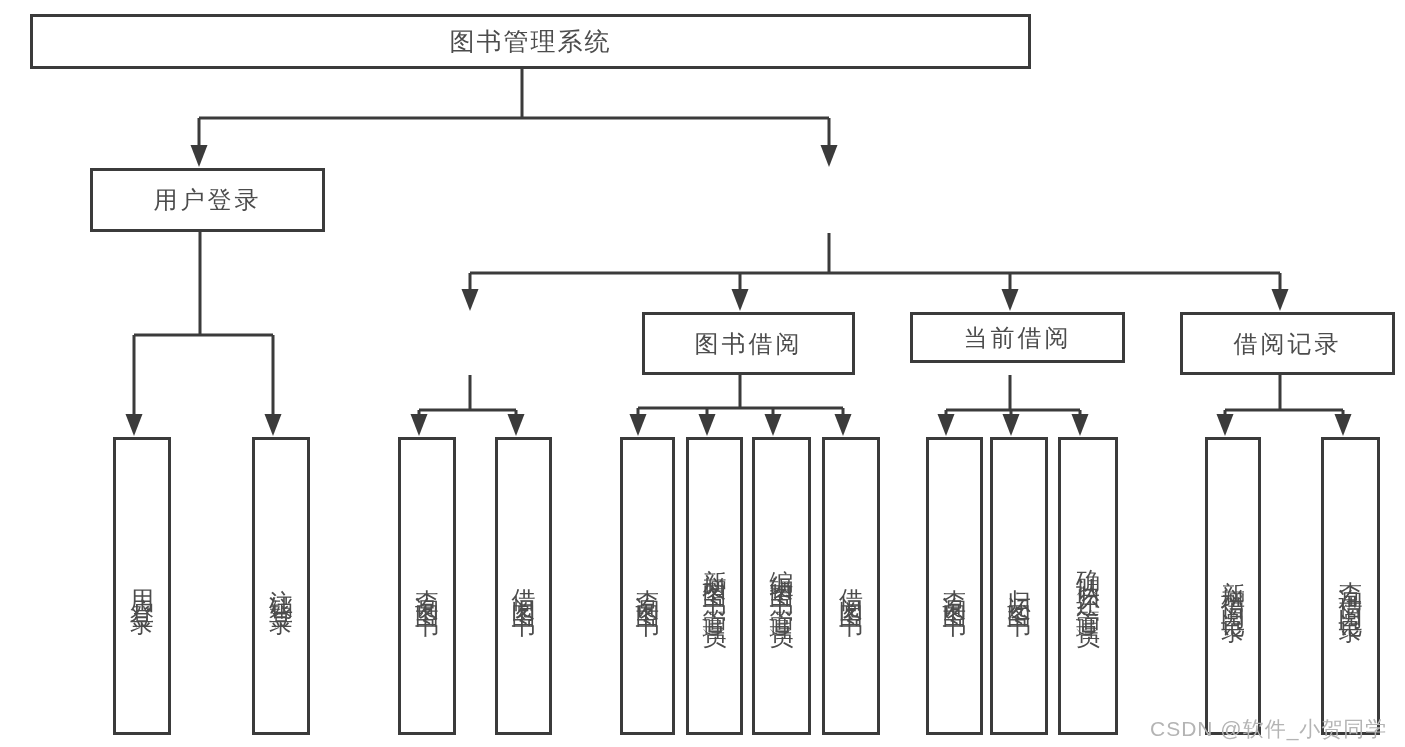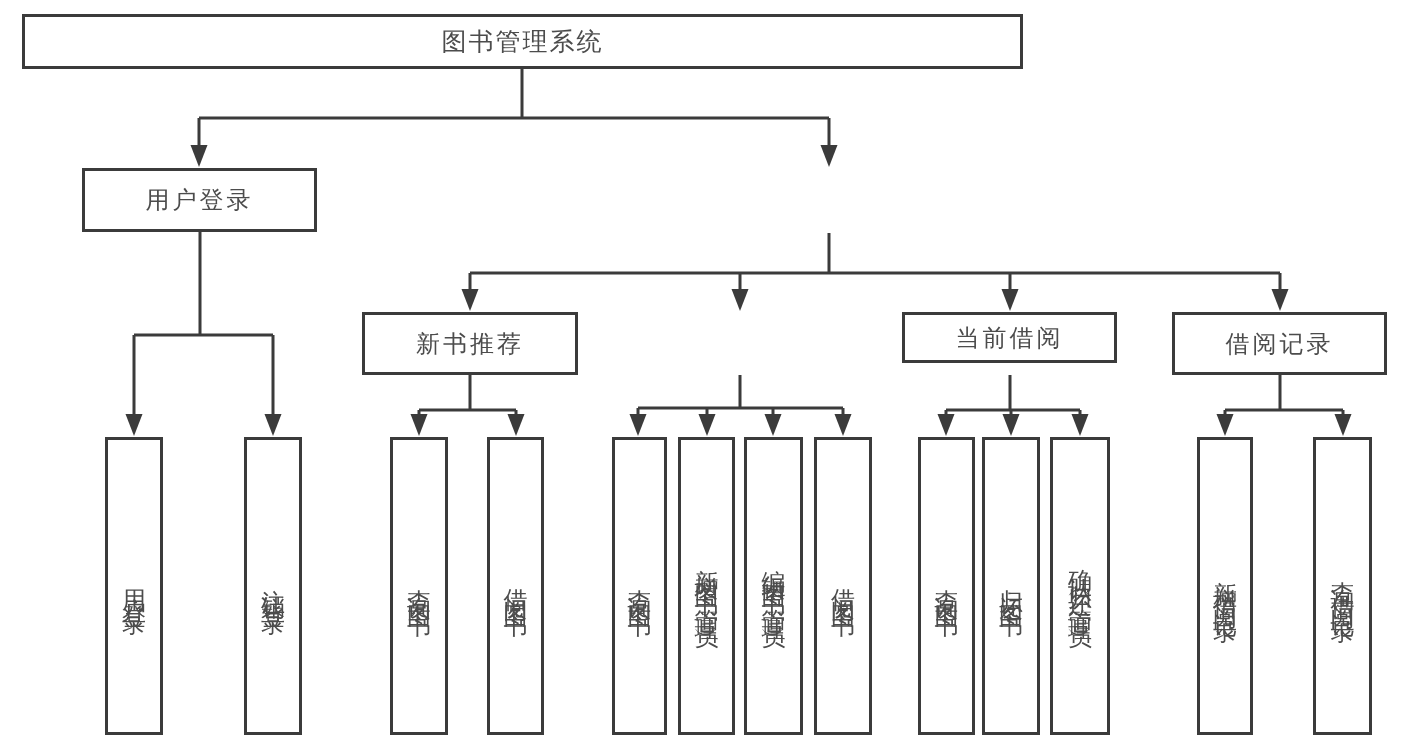--- a/index.html
+++ b/index.html
@@ -40,20 +40,21 @@
     border:3px solid var(--line);
     background:var(--background);
     color:var(--text);
     display:flex;
     align-items:center;
     justify-content:center;
     text-align:right;
     font-size:24px;
     letter-spacing:3px;
     line-height:1;
+    margin-left:8px;
   }
   .box.root{
     font-size:25px;
     letter-spacing:2px;
   }
   .vbox{
     font-size:24px;
     letter-spacing:8px;
     overflow:hidden;
   }
@@ -125,21 +126,21 @@
       <path d="M1280 375 V410 M1225 410 H1343 M1225 410 V418 M1343 410 V418"></path>
       <polygon points="1216.5,414 1233.5,414 1225,436"></polygon>
       <polygon points="1334.5,414 1351.5,414 1343,436"></polygon>
     </g>
   </svg>
 
   <div class="box root" style="left:22px;top:14px;width:1001px;height:55px;">图书管理系统</div>
 
   <div class="box" style="left:82px;top:168px;width:235px;height:64px;">用户登录</div>
 
-  <div class="box" style="left:362px;top:312px;width:216px;height:63px;">新书推荐</div>
+  <div class="box" style="left:634px;top:312px;width:213px;height:63px;">图书借阅</div>
   <div class="box" style="left:902px;top:312px;width:215px;height:51px;">当前借阅</div>
   <div class="box" style="left:1172px;top:312px;width:215px;height:63px;">借阅记录</div>
 
   <div class="box vbox" style="left:105px;top:437px;width:58px;height:298px;">
     <span class="vtext">用户登录</span>
   </div>
   <div class="box vbox" style="left:244px;top:437px;width:58px;height:298px;">
     <span class="vtext">注销登录</span>
   </div>
 
@@ -173,14 +174,15 @@
     <span class="vtext">确认归还（管理员）</span>
   </div>
 
   <div class="box vbox" style="left:1197px;top:437px;width:56px;height:298px;">
     <span class="vtext">新增借阅记录</span>
   </div>
   <div class="box vbox" style="left:1313px;top:437px;width:59px;height:298px;">
     <span class="vtext">查询借阅记录</span>
   </div>
 
+  <div class="watermark">CSDN @软件_小贺同学</div>
 
 </div>
 
 </body></html>

